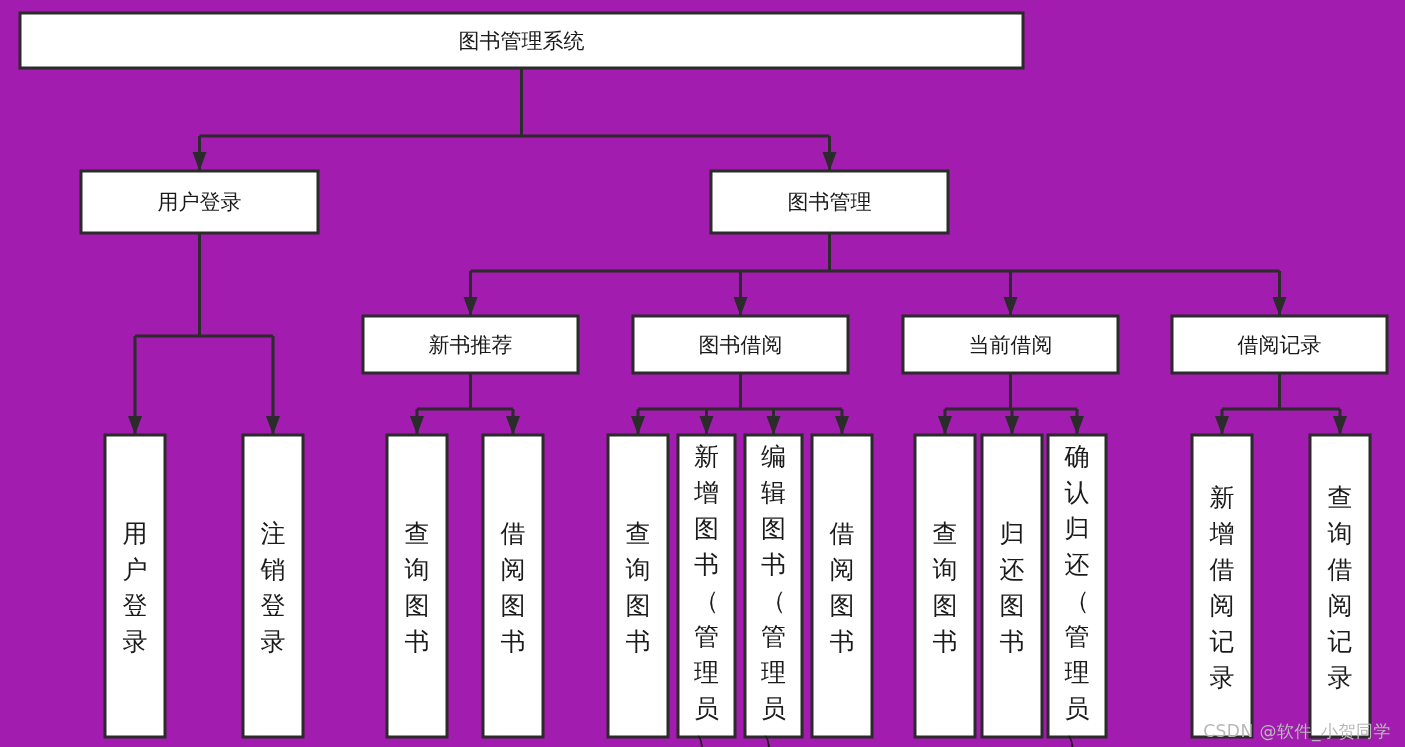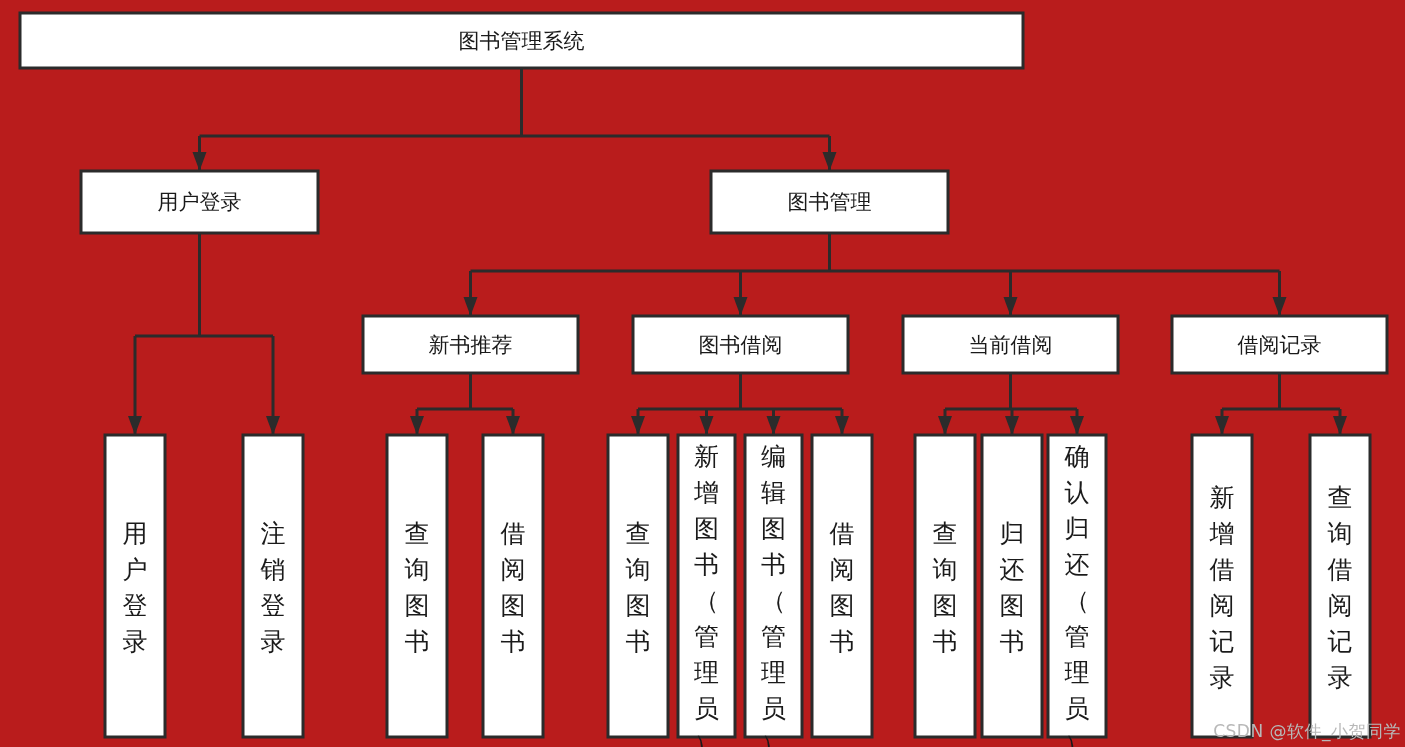--- a/index.html
+++ b/index.html
@@ -11,21 +11,21 @@
   body {
     width: 1405px;
     height: 747px;
     overflow: hidden;
     font-family: "DejaVu Sans", "Liberation Sans", sans-serif;
   }
   #diagram-root {
     position: relative;
     width: 1405px;
     height: 747px;
-    background: #b91c1c;
+    background: #a21caf;
   }
   svg#tree-svg {
     position: absolute;
     left: 0;
     top: 0;
     width: 1405px;
     height: 747px;
     display: block;
   }
   .node-rect {
@@ -51,21 +51,21 @@
     dominant-baseline: middle;
   }
   .node-label-v {
     font-family: "DejaVu Sans", "Liberation Sans", sans-serif;
     font-size: 25px;
     fill: #1a1a1a;
     text-anchor: middle;
   }
   .watermark-text {
     position: absolute;
-    right: 4px;
+    right: 14px;
     bottom: 4px;
     font-family: "DejaVu Sans", "Liberation Sans", sans-serif;
     font-size: 17px;
     color: #b8b8b8;
     white-space: nowrap;
     letter-spacing: 0.5px;
     pointer-events: none;
   }
 </style>
 </head>

